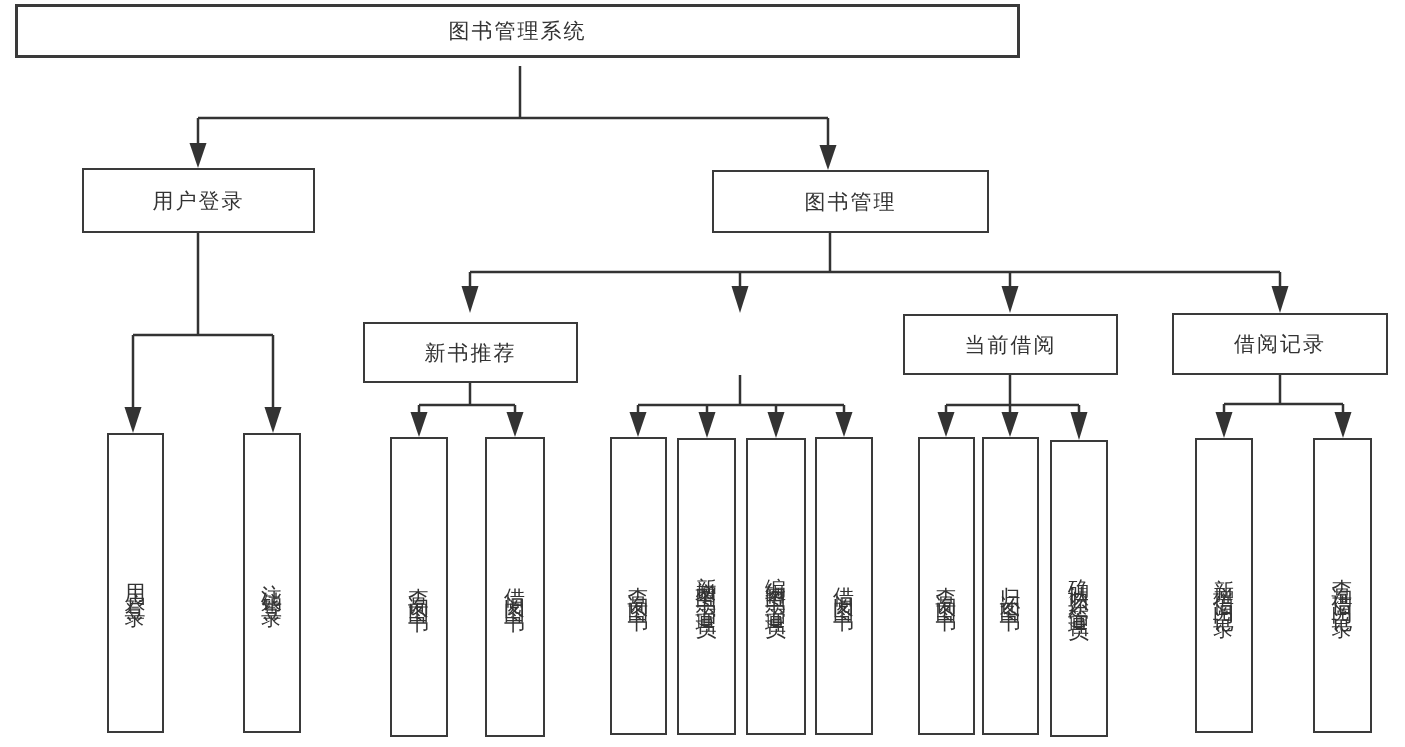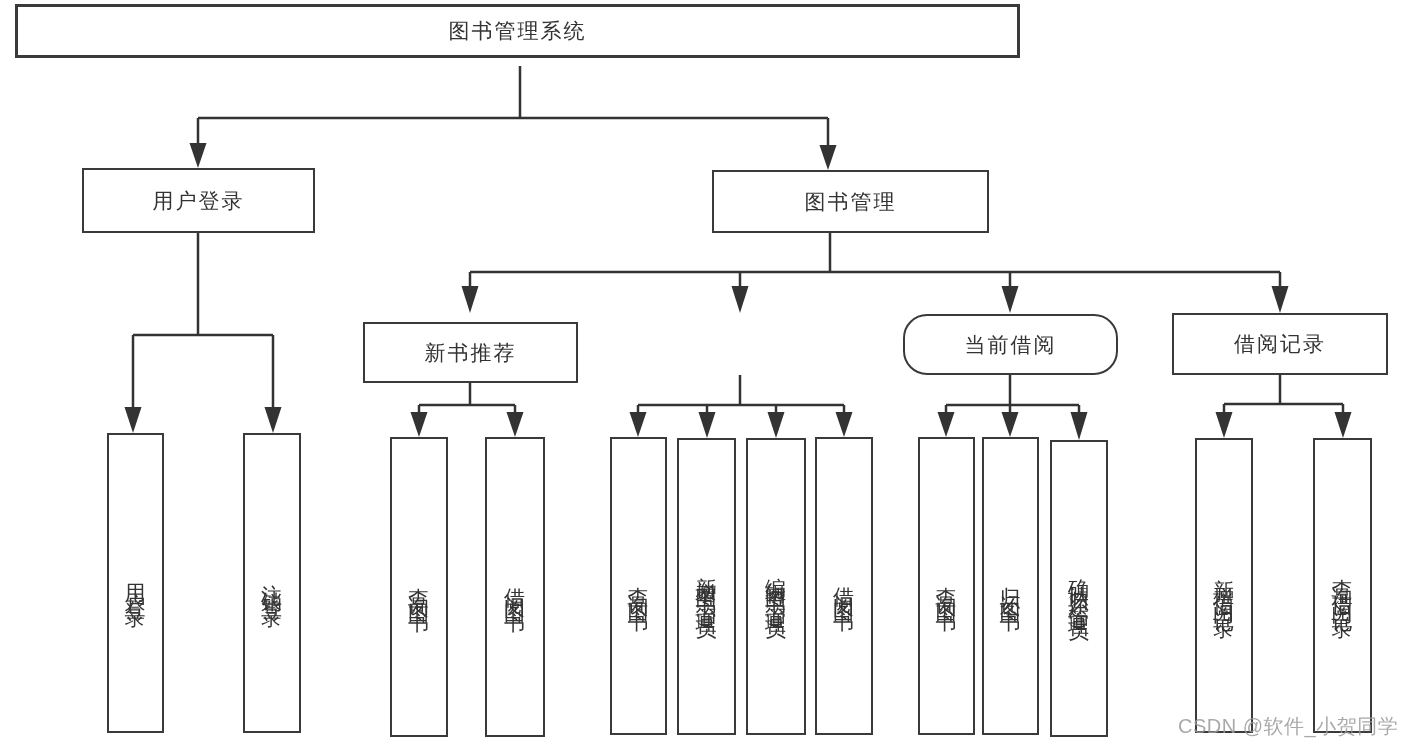--- a/index.html
+++ b/index.html
@@ -110,21 +110,21 @@
   <div class="box" style="left:82px; top:168px; width:233px; height:65px;">
     <span class="hlabel">用户登录</span>
   </div>
   <div class="box" style="left:712px; top:170px; width:277px; height:63px;">
     <span class="hlabel">图书管理</span>
   </div>
 
   <div class="box" style="left:363px; top:314px; width:215px; height:61px;margin-top:8px;">
     <span class="hlabel">新书推荐</span>
   </div>
-  <div class="box" style="left:903px; top:314px; width:215px; height:61px;border-radius:24px;">
+  <div class="box" style="left:903px; top:314px; width:215px; height:61px;">
     <span class="hlabel">当前借阅</span>
   </div>
   <div class="box" style="left:1172px; top:313px; width:216px; height:62px;">
     <span class="hlabel">借阅记录</span>
   </div>
 
   <div class="box" style="left:107px; top:433px; width:57px; height:300px;">
     <span class="vlabel">用户登录</span>
   </div>
   <div class="box" style="left:243px; top:433px; width:58px; height:300px;">
@@ -161,15 +161,14 @@
     <span class="vlabel" style="letter-spacing:6px;">确认归还（管理员）</span>
   </div>
 
   <div class="box" style="left:1195px; top:438px; width:58px; height:295px;">
     <span class="vlabel">新增借阅记录</span>
   </div>
   <div class="box" style="left:1313px; top:438px; width:59px; height:295px;">
     <span class="vlabel">查询借阅记录</span>
   </div>
 
-  <div class="watermark">CSDN @软件_小贺同学</div>
 
 </div>
 
 </body></html>

